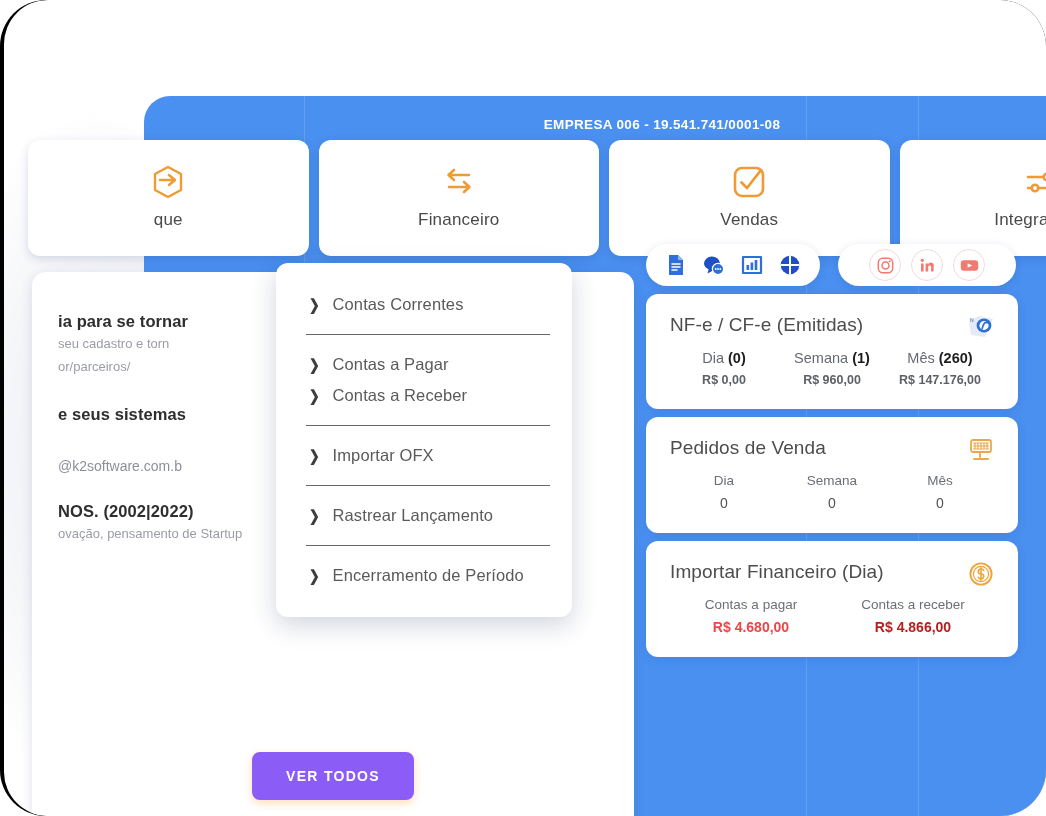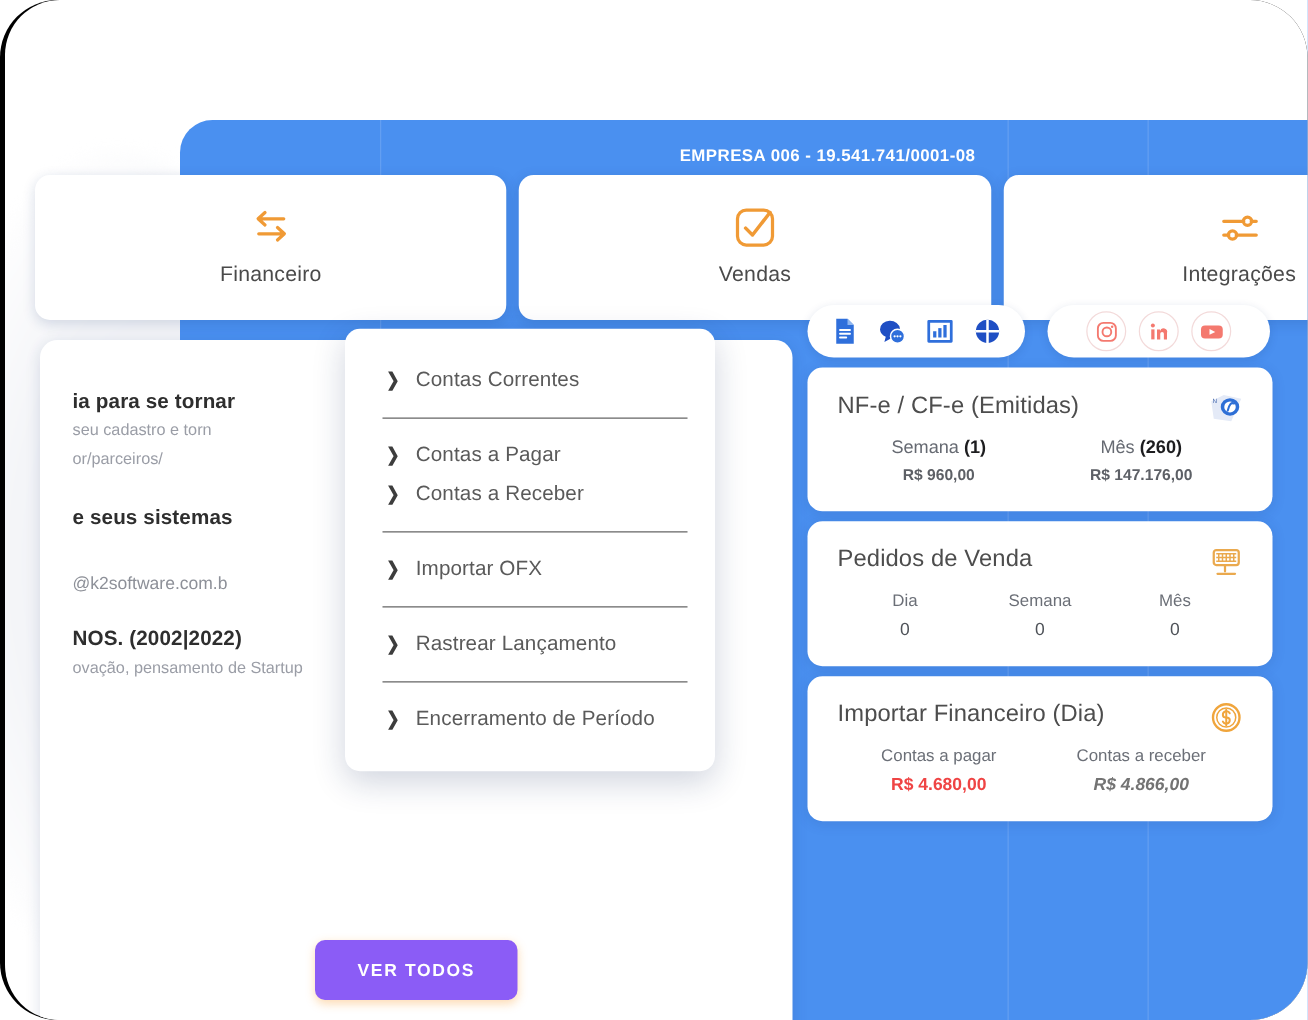--- a/index.html
+++ b/index.html
@@ -226,21 +226,21 @@
   .col-lab b { color: #1d1d1f; font-weight: 700; }
   .col-val {
     margin-top: 7px;
     font-size: 12.5px;
     font-weight: 700;
     color: #5d6066;
     white-space: nowrap;
   }
   .col-val.plain { font-size: 14px; font-weight: 400; color: #4f5359; }
   .col-val.red  { color: #ef4444; font-size: 14px; }
-  .col-val.blue { color: #737373; font-size: 14px; font-style: italic; }
+  .col-val.blue { color: #b91c1c; font-size: 14px; }
   .col-lab.small { font-size: 13.5px; color: #6b6f77; }
 
   
   #dropdown {
     position: absolute;
     left: 272px; top: 263px;
     width: 296px;
     background: #ffffff;
     border-radius: 12px;
     box-shadow: 0 8px 26px rgba(20,40,90,.20);
@@ -293,20 +293,29 @@
 
     <div id="hdr">
       <div id="hdr-clip">
         <div id="hdr-above"></div>
       </div>
       <div id="company">EMPRESA 006 - 19.541.741/0001-08</div>
     </div>
 
     <div id="tabs">
 
+      <div class="tab">
+        <div class="tab-icon">
+          <svg width="40" height="36" viewBox="0 0 40 36">
+            <path d="M20 3 L33 10 L33 26 L20 33 L7 26 L7 10 Z" fill="none" stroke="#f09a35" stroke-width="2.4" stroke-linejoin="round"></path>
+            <path d="M12 16 L26 16 M21 11 L27 16 L21 21" fill="none" stroke="#f09a35" stroke-width="2.4" stroke-linecap="round" stroke-linejoin="round"></path>
+          </svg>
+        </div>
+        <div class="tab-label">que</div>
+      </div>
 
       <div class="tab">
         <div class="tab-icon">
           <svg width="40" height="34" viewBox="0 0 40 34">
             <path d="M30 10 L10 10 M15 5 L9.5 10 L15 15" fill="none" stroke="#f09a35" stroke-width="2.6" stroke-linecap="round" stroke-linejoin="round"></path>
             <path d="M10 22 L30 22 M25 17 L30.5 22 L25 27" fill="none" stroke="#f09a35" stroke-width="2.6" stroke-linecap="round" stroke-linejoin="round"></path>
           </svg>
         </div>
         <div class="tab-label">Financeiro</div>
       </div>
@@ -419,20 +428,26 @@
             <path d="M3 8 L13 3 L27 6 L19 24 L5 22 Z" fill="#e4eaf7"></path>
             <ellipse cx="18" cy="12.5" rx="7.4" ry="7" fill="#2e6fd6"></ellipse>
             <ellipse cx="18" cy="12.5" rx="4.6" ry="4.4" fill="#ffffff"></ellipse>
             <path d="M16.2 15.5 Q18 8 21.2 9.8" stroke="#2e6fd6" stroke-width="1.7" fill="none" stroke-linecap="round"></path>
             <text x="4" y="9" font-family="Liberation Sans, sans-serif" font-size="5" fill="#3a5fa8">N</text>
           </svg>
         </div>
         <div class="cols">
           <div class="col">
             <div class="col-lab">
+              <span>Dia</span> <b>(0)</b>
+            </div>
+            <div class="col-val">R$ 0,00</div>
+          </div>
+          <div class="col">
+            <div class="col-lab">
               <span>Semana</span> <b>(1)</b>
             </div>
             <div class="col-val">R$ 960,00</div>
           </div>
           <div class="col">
             <div class="col-lab">
               <span>Mês</span> <b>(260)</b>
             </div>
             <div class="col-val">R$ 147.176,00</div>
           </div>

